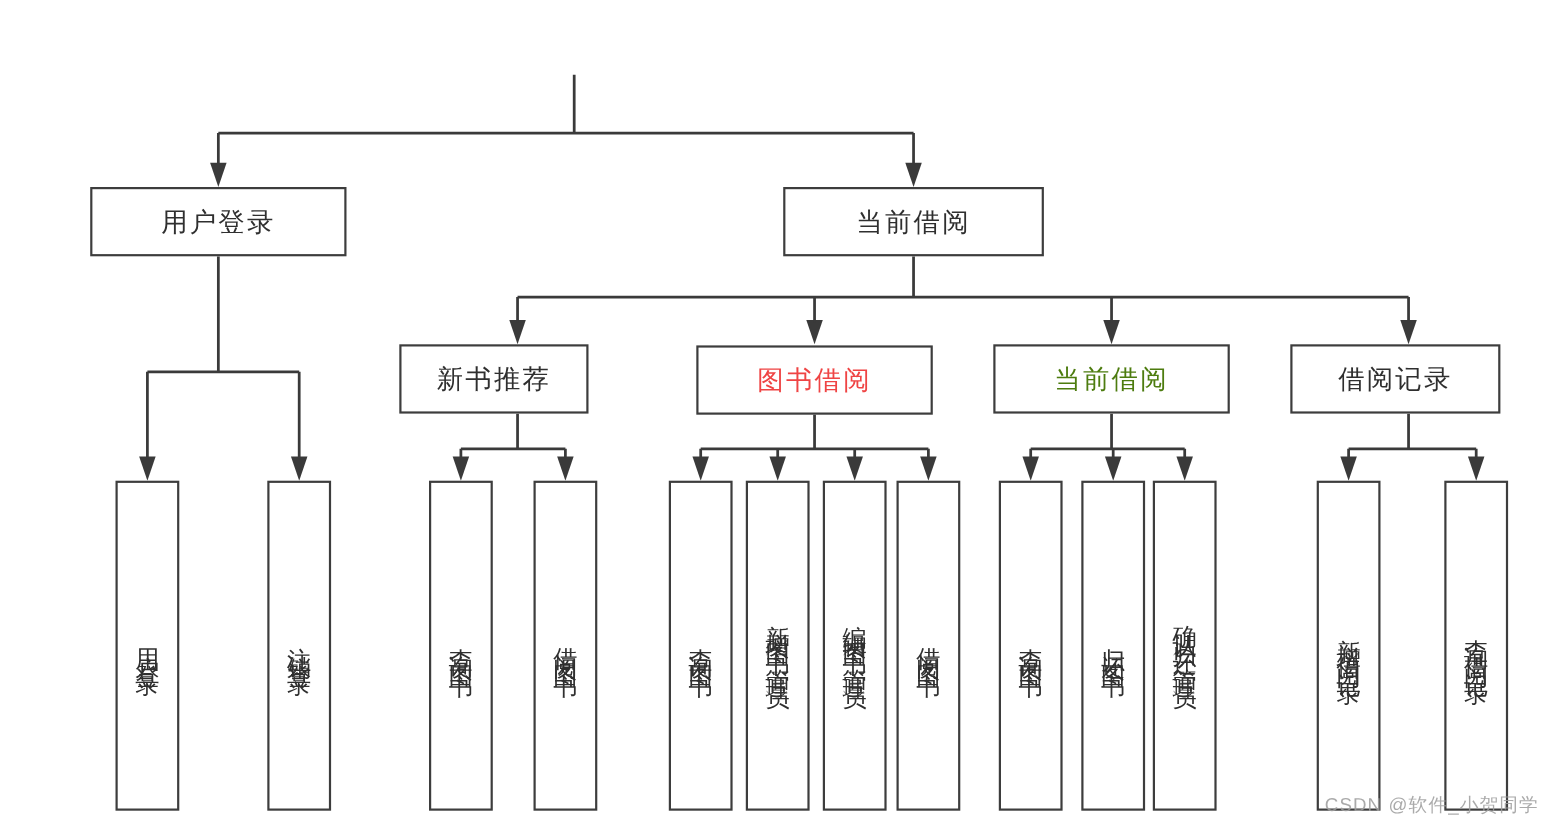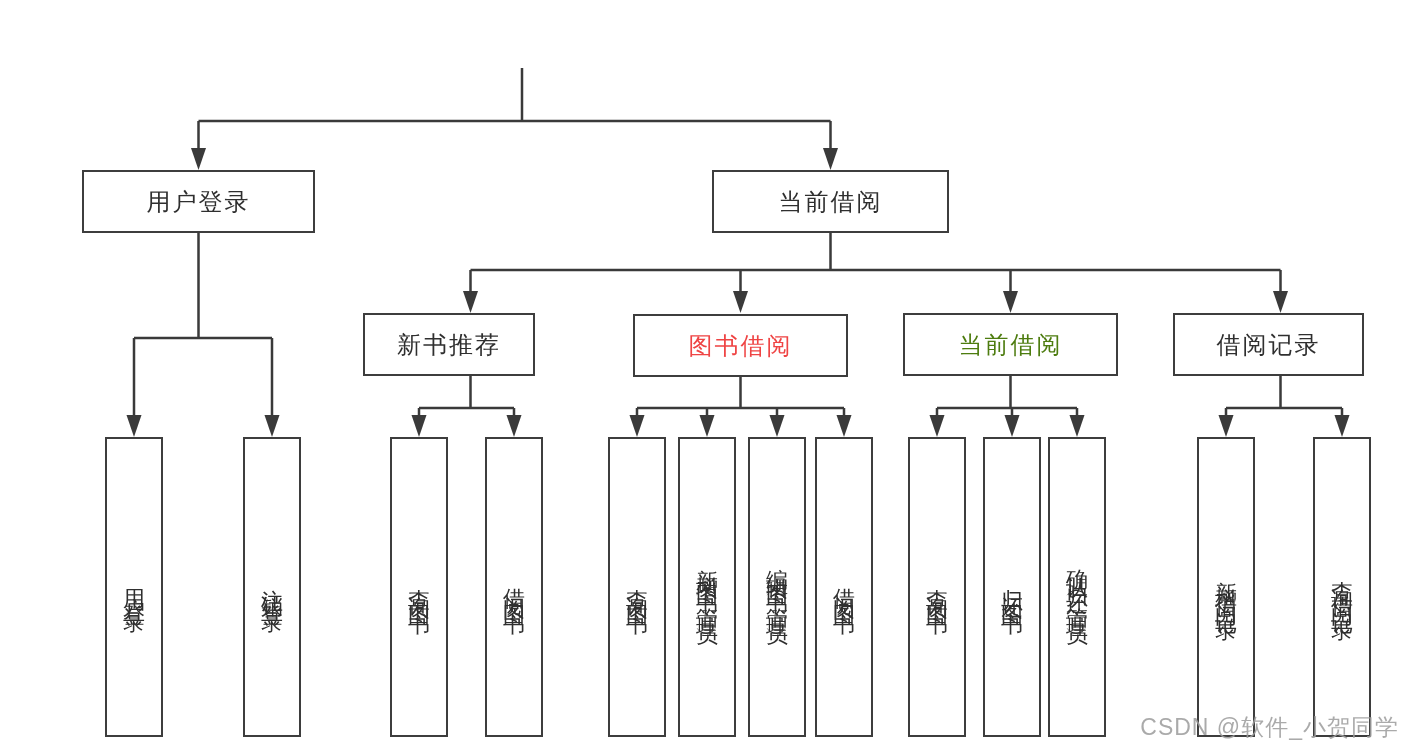--- a/index.html
+++ b/index.html
@@ -35,21 +35,21 @@
     writing-mode: vertical-rl;
     text-orientation: mixed;
     font-size: 22px;
     letter-spacing: 0.36em;
     line-height: 1;
   }
   .watermark {
     position: absolute;
     right: 6px;
     bottom: 4px;
-    font-size: 23px;
+    font-size: 17px;
     color: rgba(158, 158, 158, 0.88);
     letter-spacing: 1px;
     z-index: 10;
     white-space: nowrap;
   }
 </style>
 </head>
 <body>
 
 <div class="stage">

